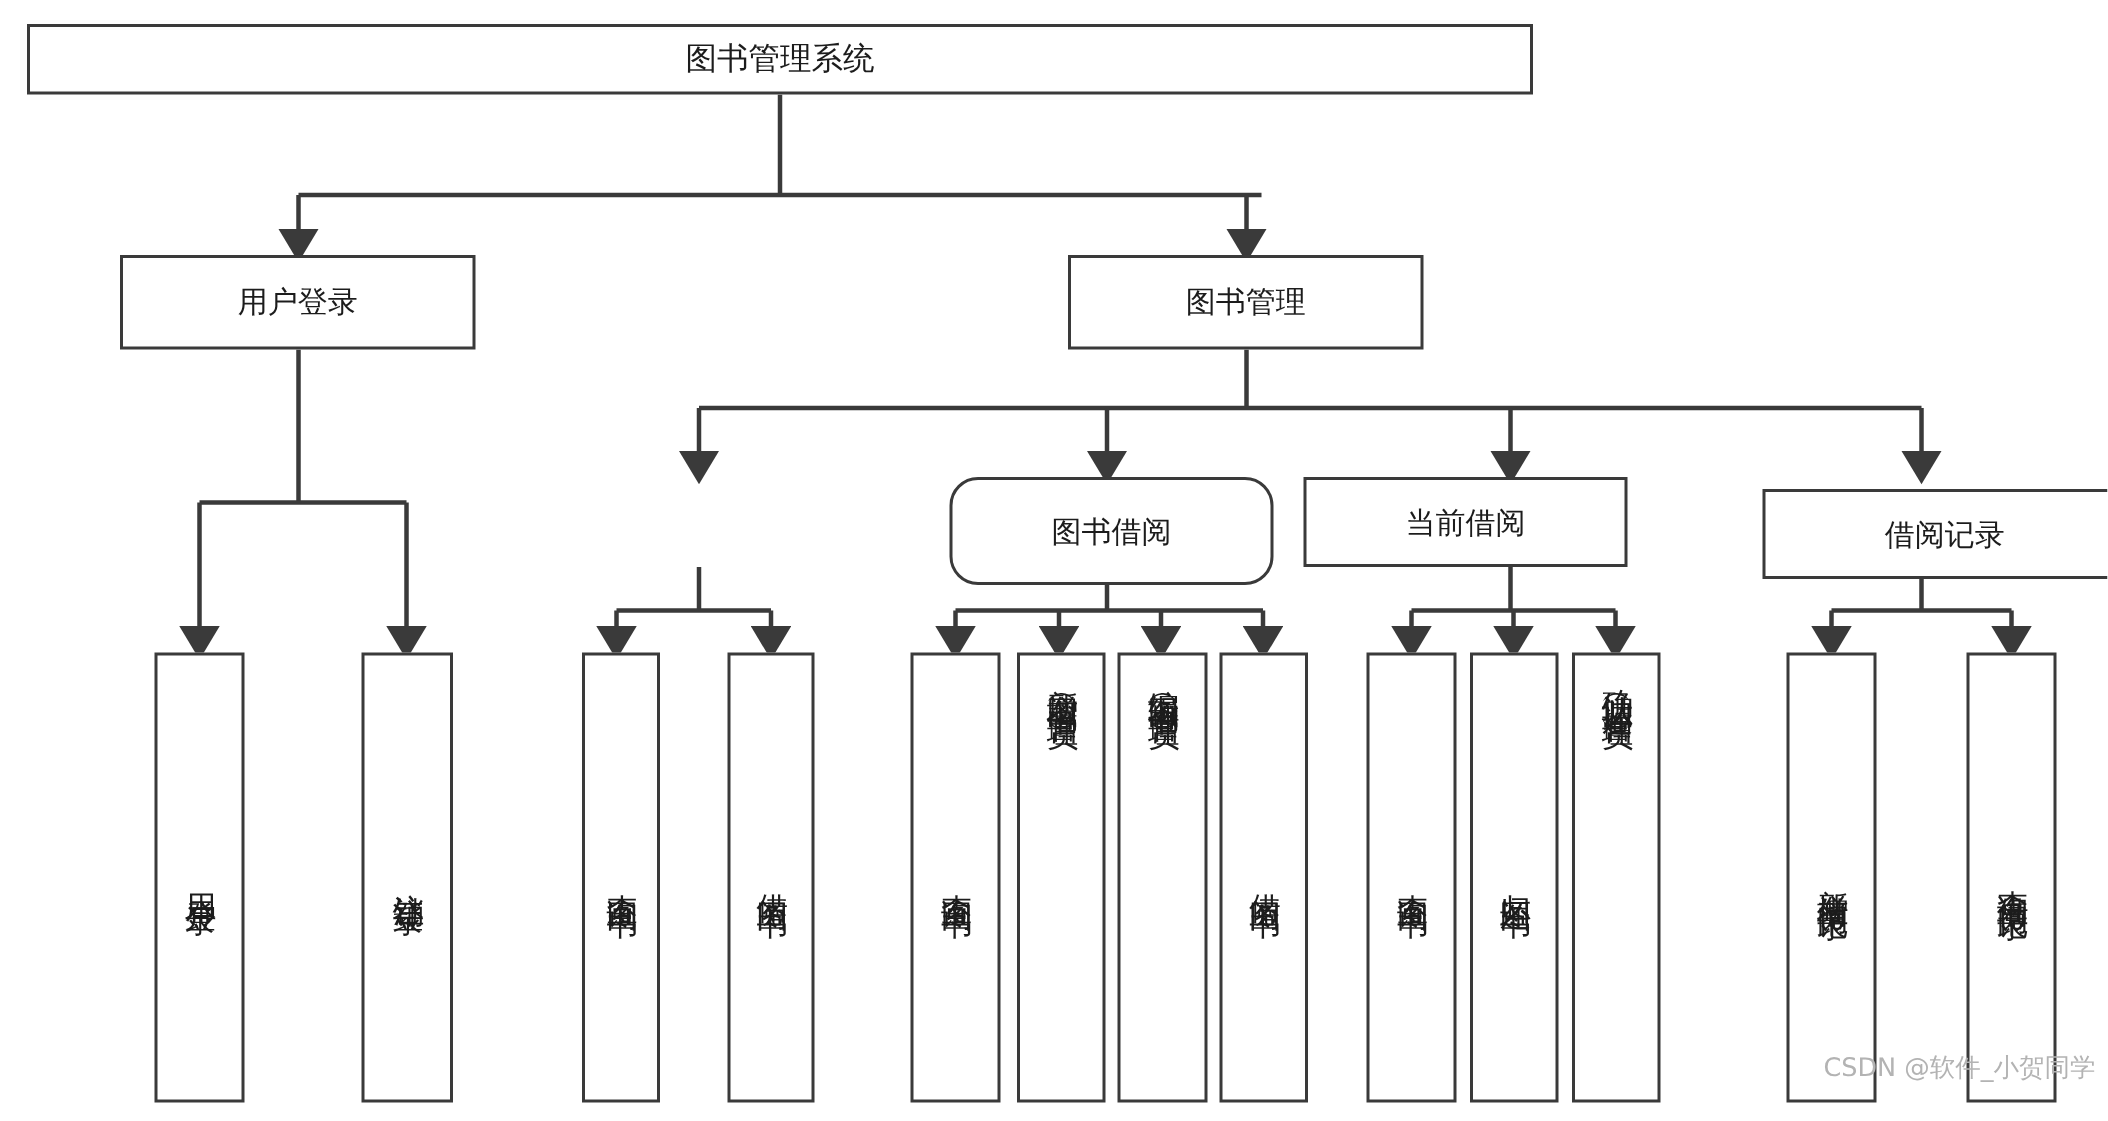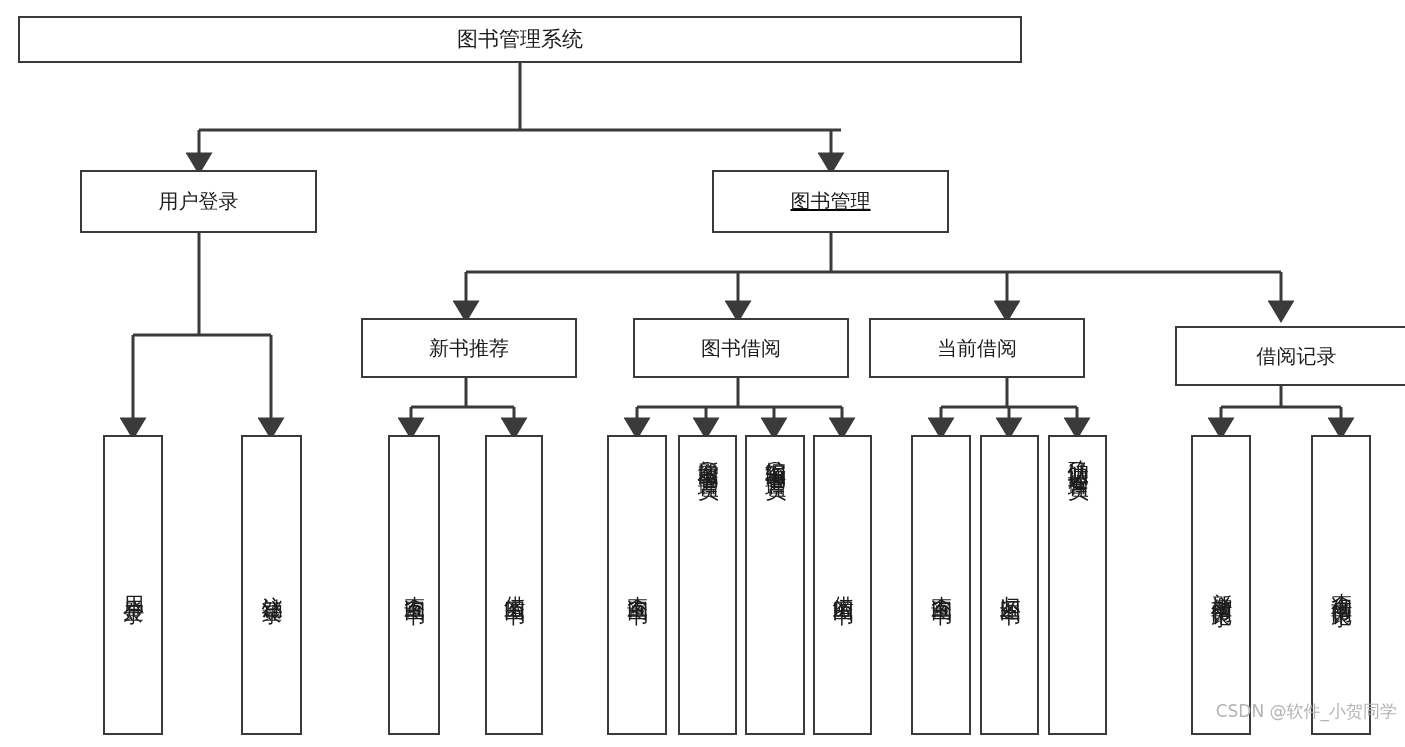--- a/index.html
+++ b/index.html
@@ -128,28 +128,25 @@
     </g>
   </svg>
 
   <div class="node-box node-root" style="left:18px;top:16px;width:1004px;height:47px;">
     <span class="node-label">图书管理系统</span>
   </div>
 
   <div class="node-box node-mid" style="left:80px;top:170px;width:237px;height:63px;">
     <span class="node-label">用户登录</span>
   </div>
-  <div class="node-box node-mid" style="left:712px;top:170px;width:237px;height:63px;text-decoration:underline;">
+  <div class="node-box node-mid" style="left:712px;top:170px;width:237px;height:63px;">
     <span class="node-label">图书管理</span>
   </div>
 
-  <div class="node-box node-mid" style="left:361px;top:318px;width:216px;height:60px;">
-    <span class="node-label">新书推荐</span>
-  </div>
-  <div class="node-box node-mid" style="left:633px;top:318px;width:216px;height:60px;">
+  <div class="node-box node-mid" style="left:633px;top:318px;width:216px;height:72px;border-radius:19px;">
     <span class="node-label">图书借阅</span>
   </div>
   <div class="node-box node-mid" style="left:869px;top:318px;width:216px;height:60px;">
     <span class="node-label">当前借阅</span>
   </div>
   <div class="node-box node-mid" style="left:1175px;top:326px;width:243px;height:60px;">
     <span class="node-label">借阅记录</span>
   </div>
 
   <div class="node-box node-leaf leaf-short" style="left:103px;top:435px;width:60px;height:300px;">

